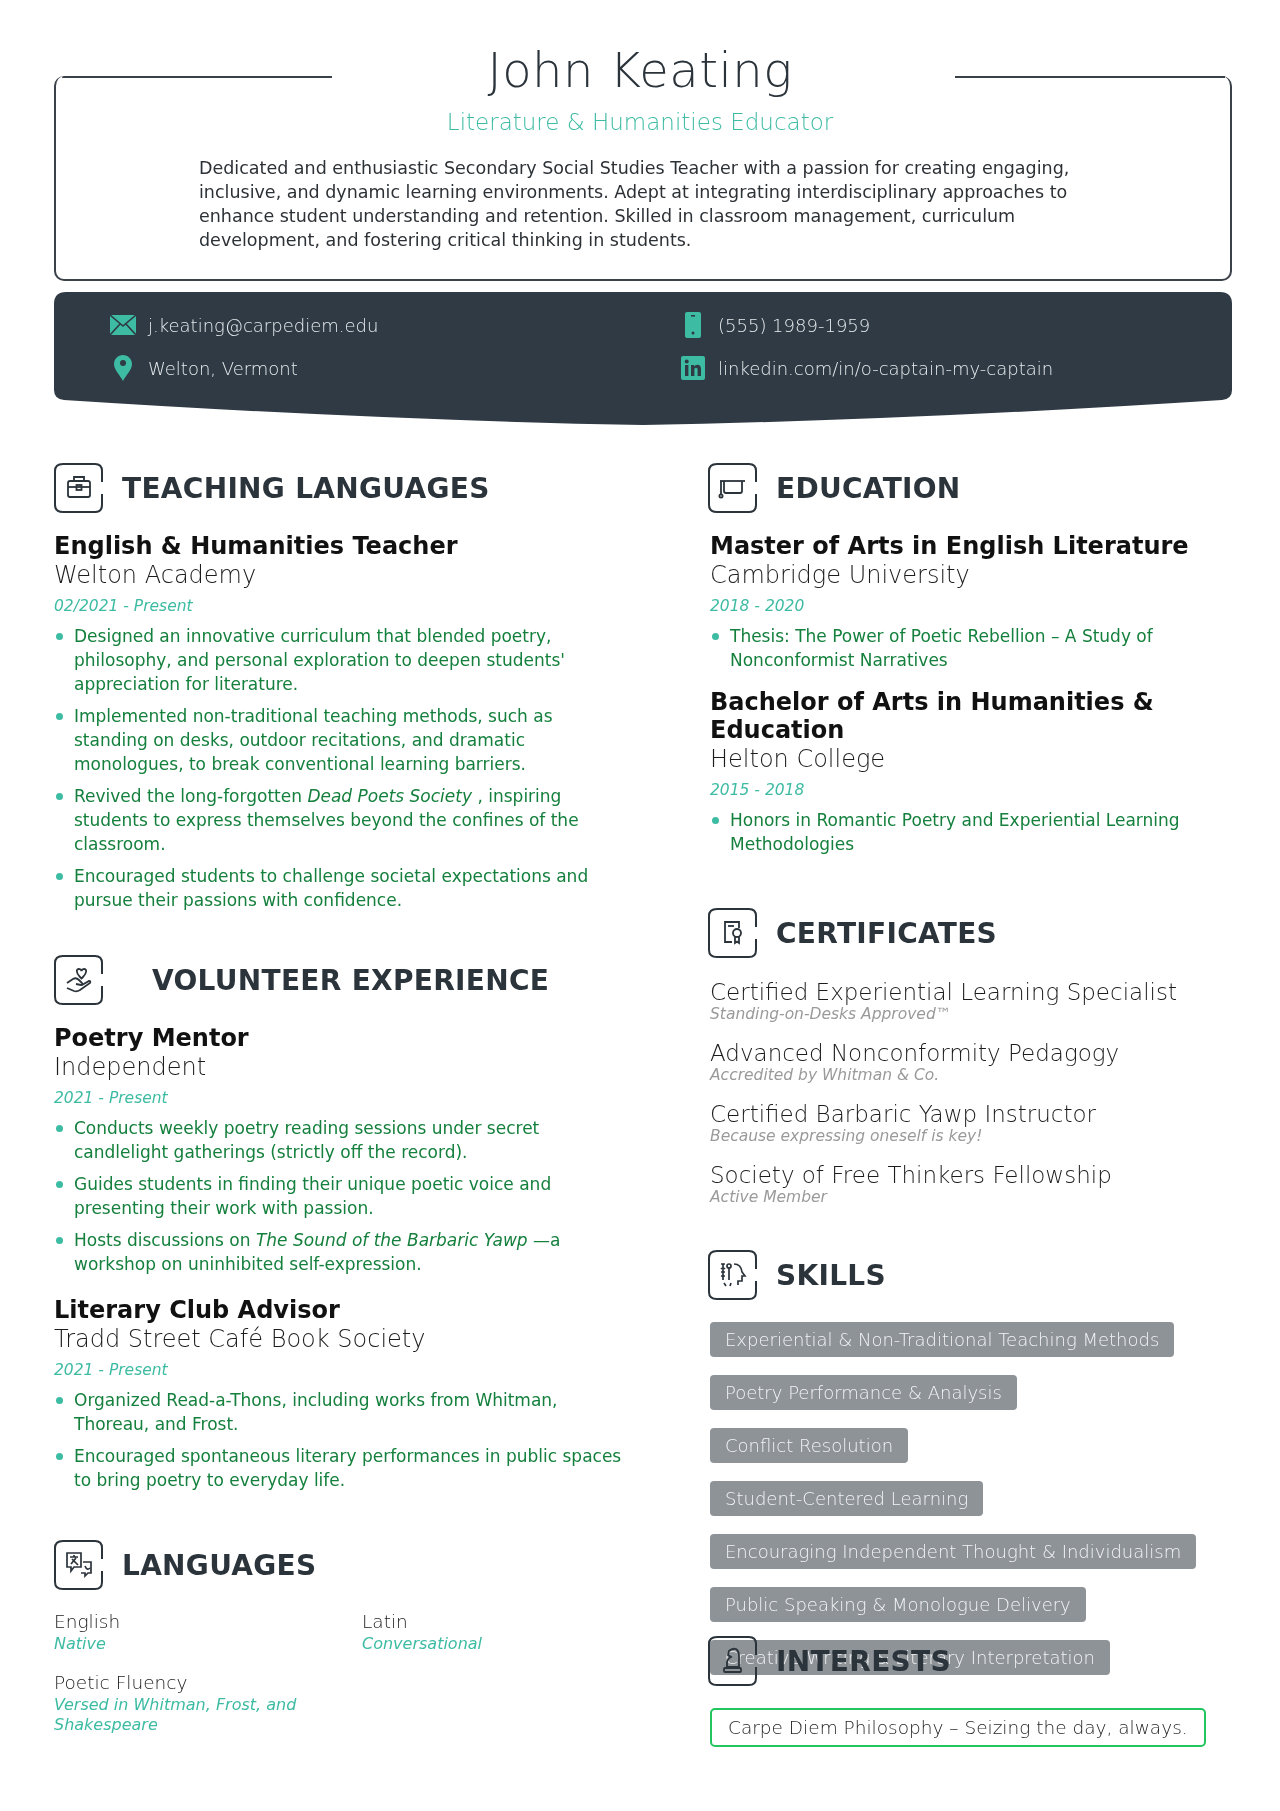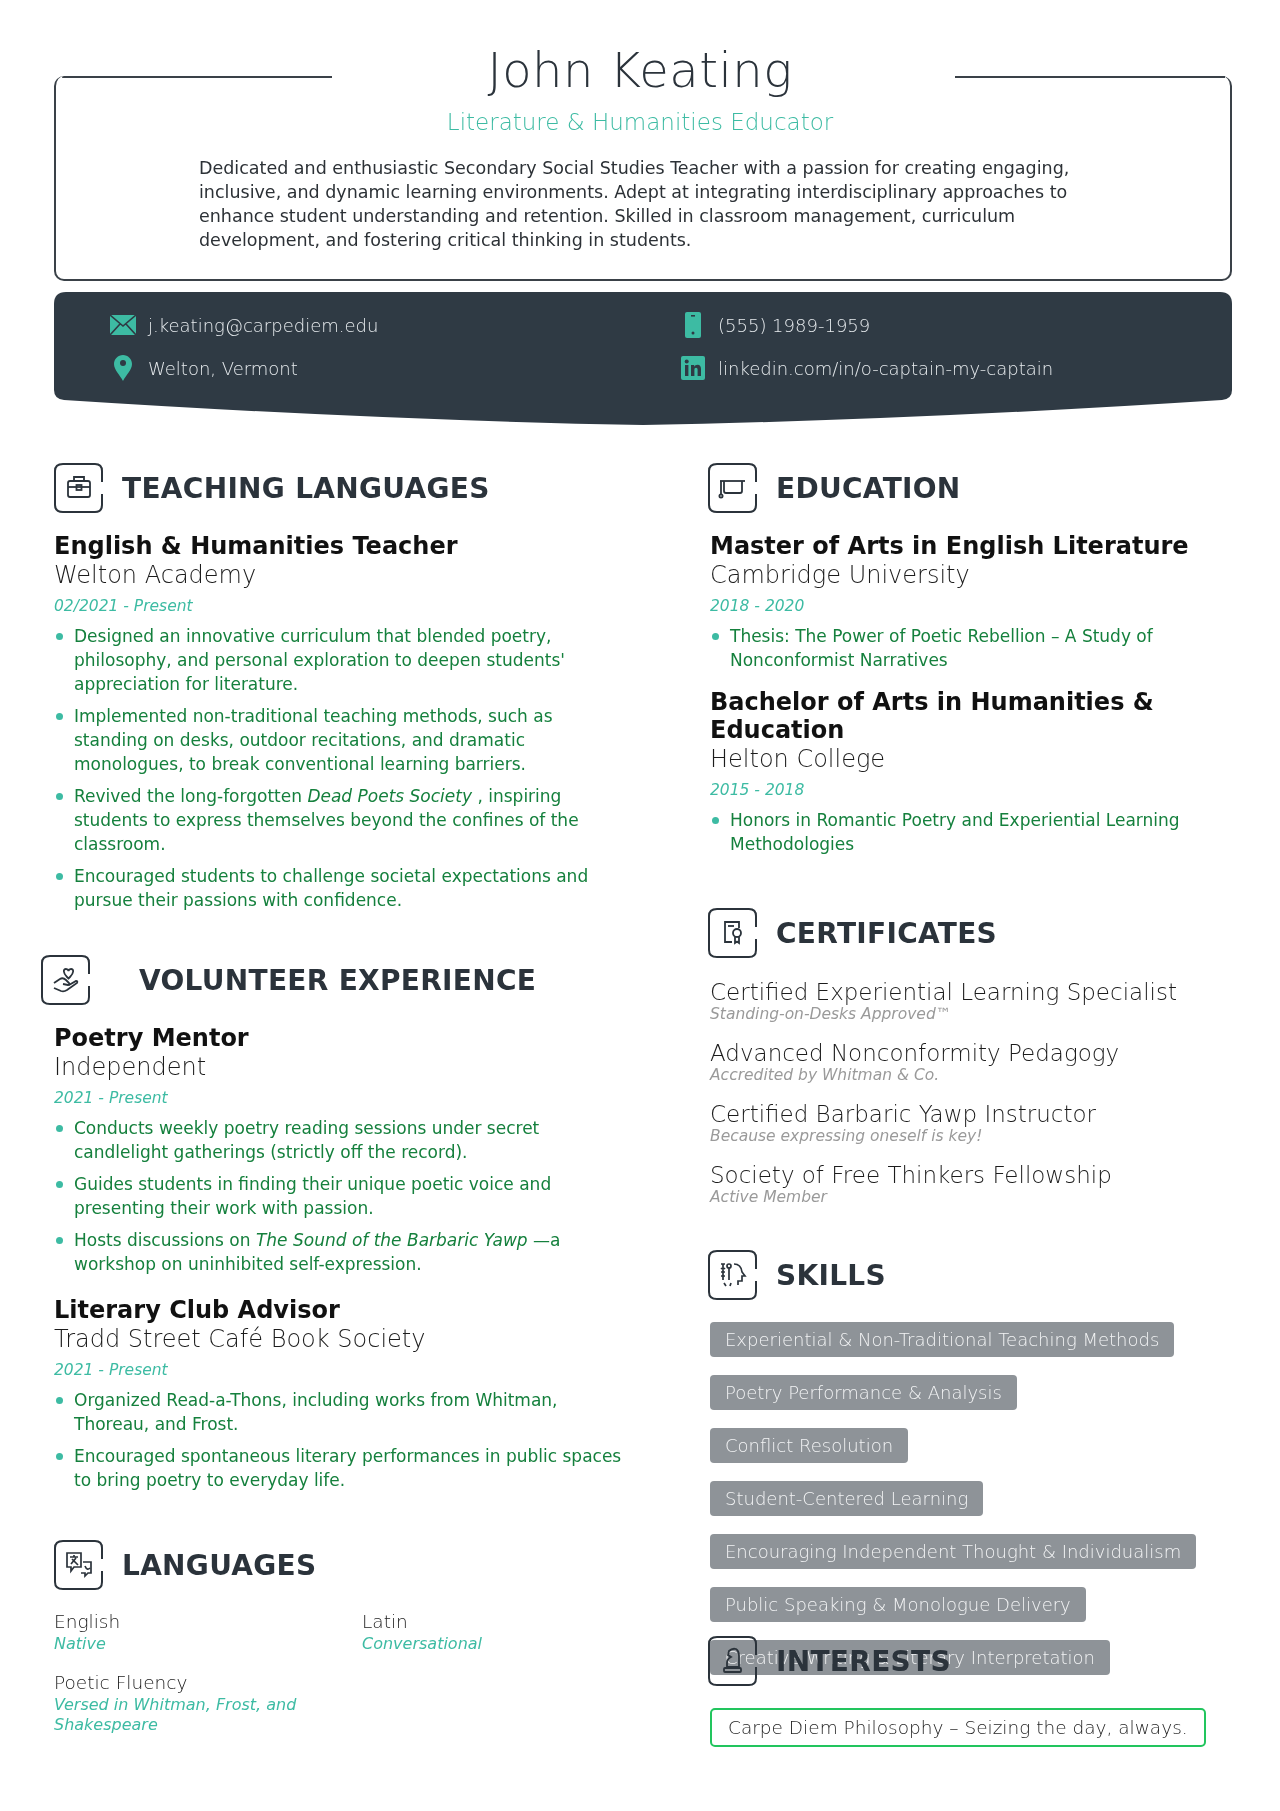--- a/index.html
+++ b/index.html
@@ -133,21 +133,21 @@
     <div class="entry-date">02/2021 - Present</div>
     <ul class="bullets">
       <li>Designed an innovative curriculum that blended poetry, philosophy, and personal exploration to deepen students' appreciation for literature.</li>
       <li>Implemented non-traditional teaching methods, such as standing on desks, outdoor recitations, and dramatic monologues, to break conventional learning barriers.</li>
       <li><span>Revived the long-forgotten </span><em>Dead Poets Society</em><span> , inspiring students to express themselves beyond the confines of the classroom.</span></li>
       <li>Encouraged students to challenge societal expectations and pursue their passions with confidence.</li>
     </ul>
   </div>
 </div>
 
-<div class="section-head" style="left:41px; top:955px;gap:48px;">
+<div class="section-head" style="left:54px; top:955px;gap:48px;">
   <div class="sec-icon">
     <svg width="50" height="50" viewBox="0 0 50 50">
         <path d="M48 19 V8 Q48 1 41 1 H9 Q1 1 1 8 V42 Q1 49 9 49 H41 Q48 49 48 42 V31" fill="none" stroke="#2b333b" stroke-width="2"></path>
       <g fill="none" stroke="#2b333b" stroke-width="1.8">
           <path d="M26 22 C22 18 22 14 25 14 C27 14 27.5 16 27.5 16 C27.5 16 28 14 30 14 C33 14 33 18 29 22 L27.5 23.5 Z"></path>
           <path d="M13 28 L19 24 Q22 22 25 25 L28 28 Q29 30 27 30 L22 29"></path>
           <path d="M13 33 L20 36 Q23 37 26 35 L36 28 Q37 26 35 26 L28 30"></path>
         </g>
       </svg>
   </div>

